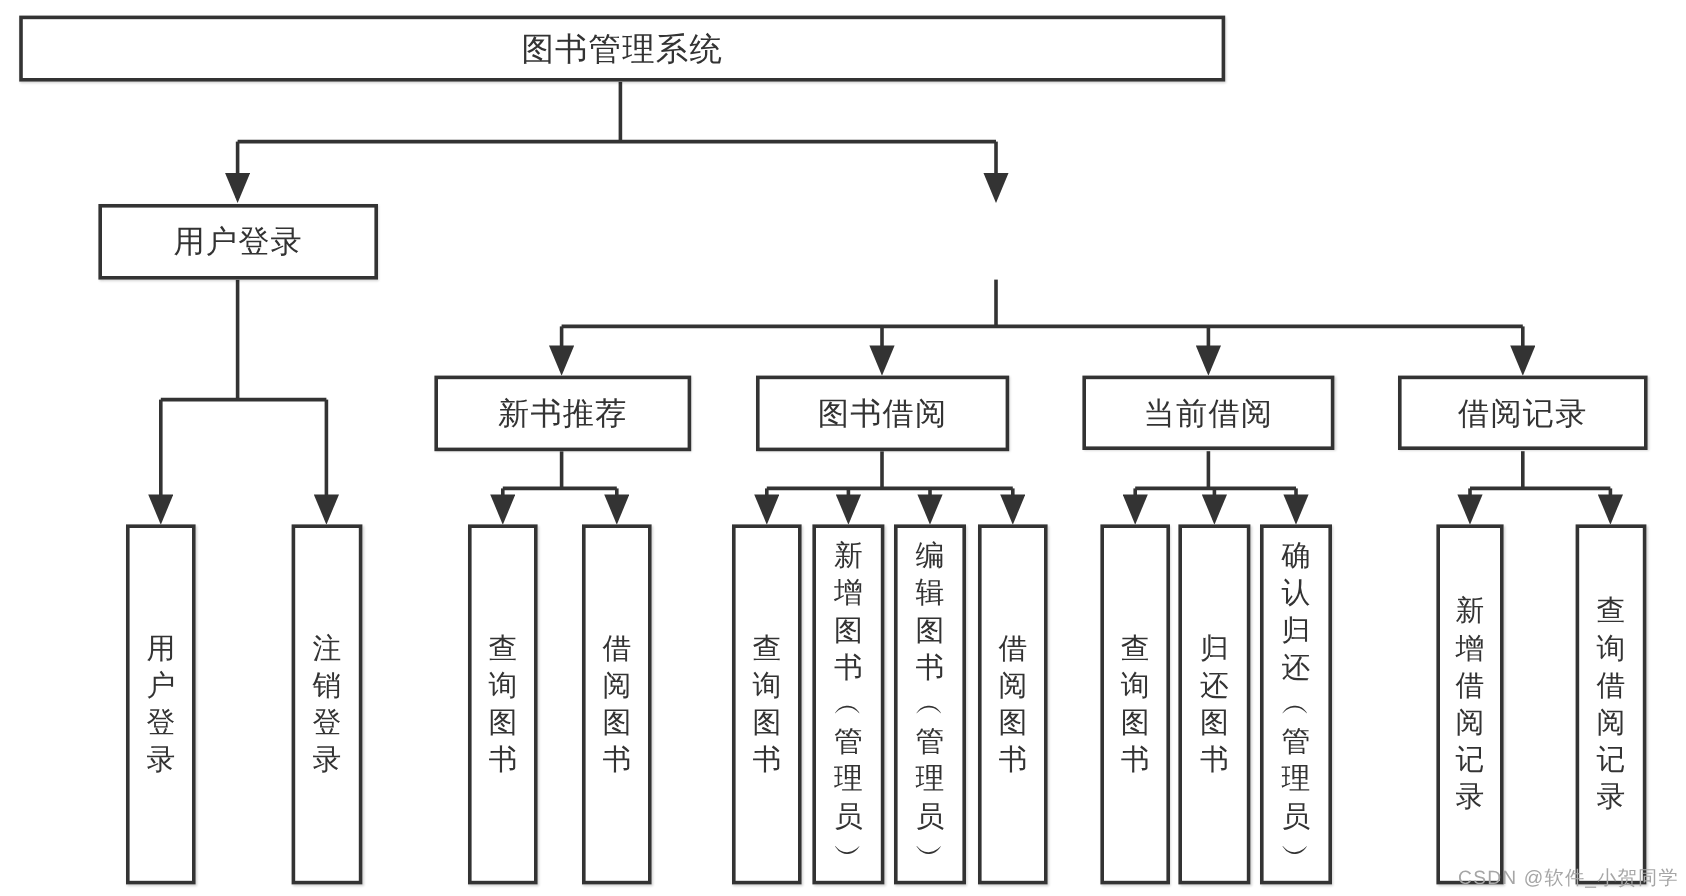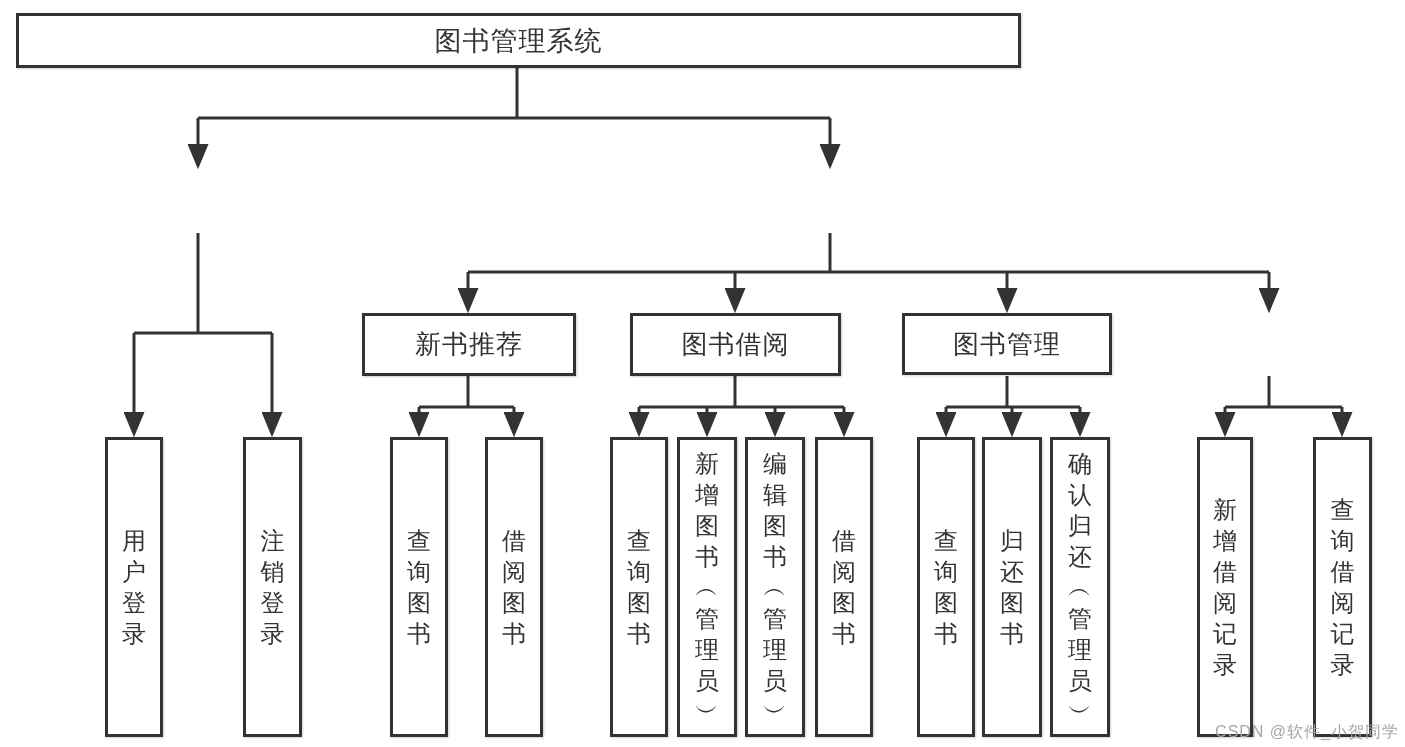--- a/index.html
+++ b/index.html
@@ -81,29 +81,35 @@
       <path d="M1225 407 H1342"></path>
       <path d="M1225 407 V433" marker-end="url(#arw)"></path>
       <path d="M1342 407 V433" marker-end="url(#arw)"></path>
     </g>
   </svg>
 
   <div class="box hbox root" style="left:16px;top:13px;width:1005px;height:55px">
     <span class="label">图书管理系统</span>
   </div>
 
+  <div class="box hbox" style="left:82px;top:170px;width:233px;height:63px">
+    <span class="label">用户登录</span>
+  </div>
 
   <div class="box hbox" style="left:630px;top:313px;width:211px;height:63px">
     <span class="label">图书借阅</span>
   </div>
   <div class="box hbox" style="left:362px;top:313px;width:214px;height:63px">
     <span class="label">新书推荐</span>
   </div>
   <div class="box hbox" style="left:902px;top:313px;width:210px;height:62px">
-    <span class="label">图书管理</span>
+    <span class="label">当前借阅</span>
+  </div>
+  <div class="box hbox" style="left:1165px;top:313px;width:208px;height:62px">
+    <span class="label">借阅记录</span>
   </div>
 
   <div class="box vbox" style="left:105px;top:437px;width:58px;height:300px">
     <span class="label">用
 户
 登
 录</span>
   </div>
   <div class="box vbox" style="left:243px;top:437px;width:59px;height:300px">
     <span class="label">注

